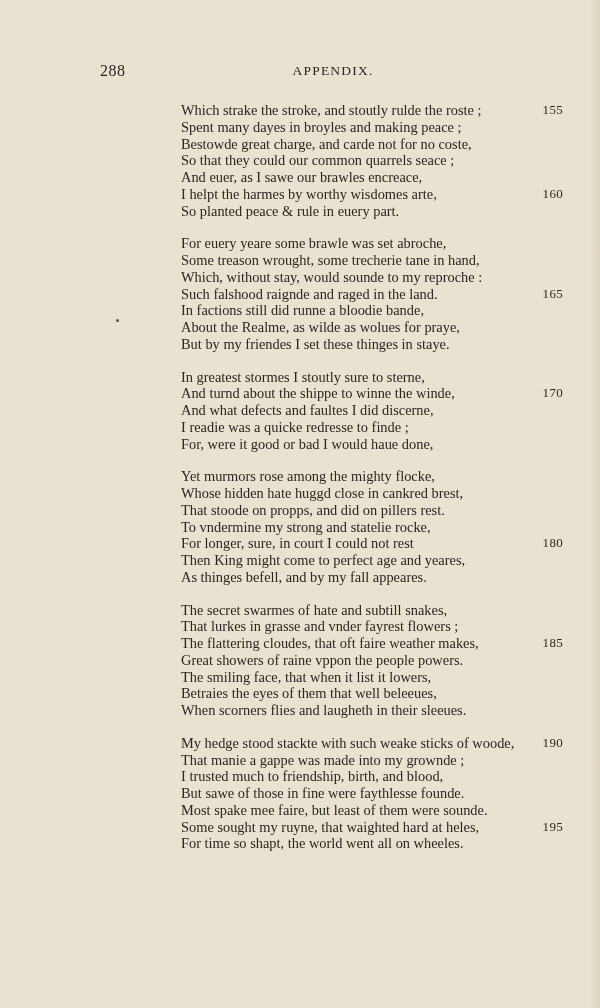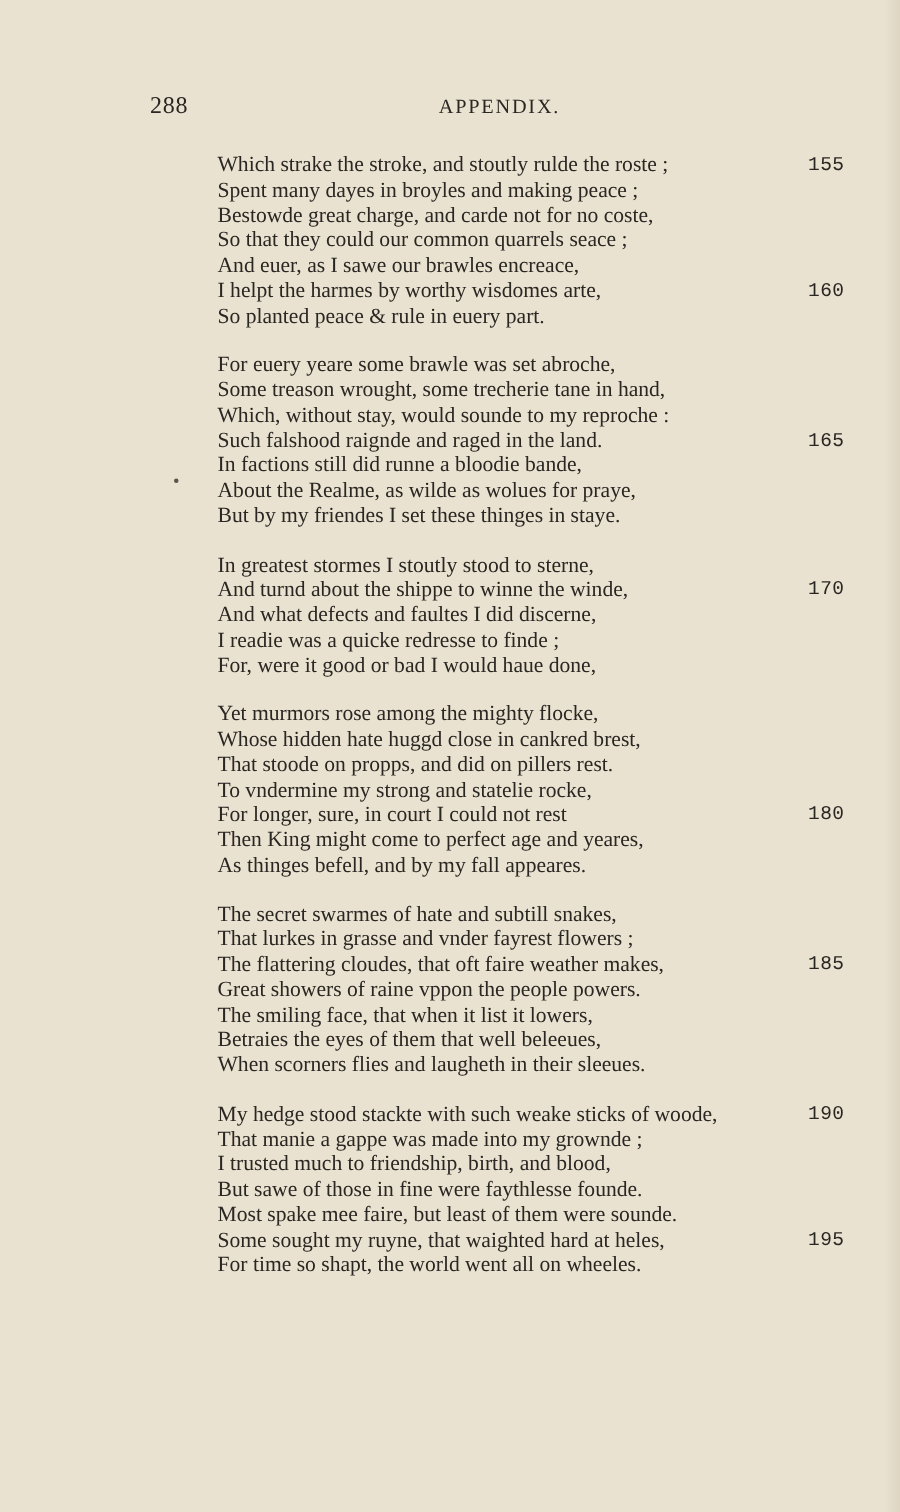--- a/index.html
+++ b/index.html
@@ -21,28 +21,28 @@
       position: absolute; left: 100px; top: 0;
       font-size: 16px; letter-spacing: 0.5px;
     }
     .header-title {
       position: absolute; left: 0; width: 666px; top: 1px; text-align: center;
       font-size: 13.5px; letter-spacing: 1.2px;
     }
     .poem {
       position: absolute; left: 145px; top: 102px; width: 420px;
     }
-    .stanza { margin-bottom: 16px; }
+    .stanza { margin-bottom: 16px; margin-left: 36px; }
     .line {
       position: relative; height: 16.75px; line-height: 16.75px;
       font-size: 14.4px; white-space: nowrap;
     }
     .line-num {
       position: absolute; right: 2px; top: 0;
-      font-size: 13px; letter-spacing: 0.3px; font-family: Liberation Mono, monospace;
+      font-size: 13px; letter-spacing: 0.3px;
     }
     .speck {
       position: absolute; left: 116px; top: 319px; width: 3px; height: 3px;
       border-radius: 50%; background: #5a544c;
     }
   </style>
 </head>
 <body>
 
 <div class="page-edge"></div>
@@ -69,21 +69,21 @@
     <div class="line"><span>For euery yeare some brawle was set abroche,</span><span class="line-num"></span></div>
     <div class="line"><span>Some treason wrought, some trecherie tane in hand,</span><span class="line-num"></span></div>
     <div class="line"><span>Which, without stay, would sounde to my reproche :</span><span class="line-num"></span></div>
     <div class="line"><span>Such falshood raignde and raged in the land.</span><span class="line-num">165</span></div>
     <div class="line"><span>In factions still did runne a bloodie bande,</span><span class="line-num"></span></div>
     <div class="line"><span>About the Realme, as wilde as wolues for praye,</span><span class="line-num"></span></div>
     <div class="line"><span>But by my friendes I set these thinges in staye.</span><span class="line-num"></span></div>
   </div>
 
   <div class="stanza">
-    <div class="line"><span>In greatest stormes I stoutly stood to sterne,</span><span class="line-num"></span></div>
+    <div class="line"><span>In greatest stormes I stoutly sure to sterne,</span><span class="line-num"></span></div>
     <div class="line"><span>And turnd about the shippe to winne the winde,</span><span class="line-num">170</span></div>
     <div class="line"><span>And what defects and faultes I did discerne,</span><span class="line-num"></span></div>
     <div class="line"><span>I readie was a quicke redresse to finde ;</span><span class="line-num"></span></div>
     <div class="line"><span>For, were it good or bad I would haue done,</span><span class="line-num"></span></div>
   </div>
 
   <div class="stanza">
     <div class="line"><span>Yet murmors rose among the mighty flocke,</span><span class="line-num"></span></div>
     <div class="line"><span>Whose hidden hate huggd close in cankred brest,</span><span class="line-num"></span></div>
     <div class="line"><span>That stoode on propps, and did on pillers rest.</span><span class="line-num"></span></div>

